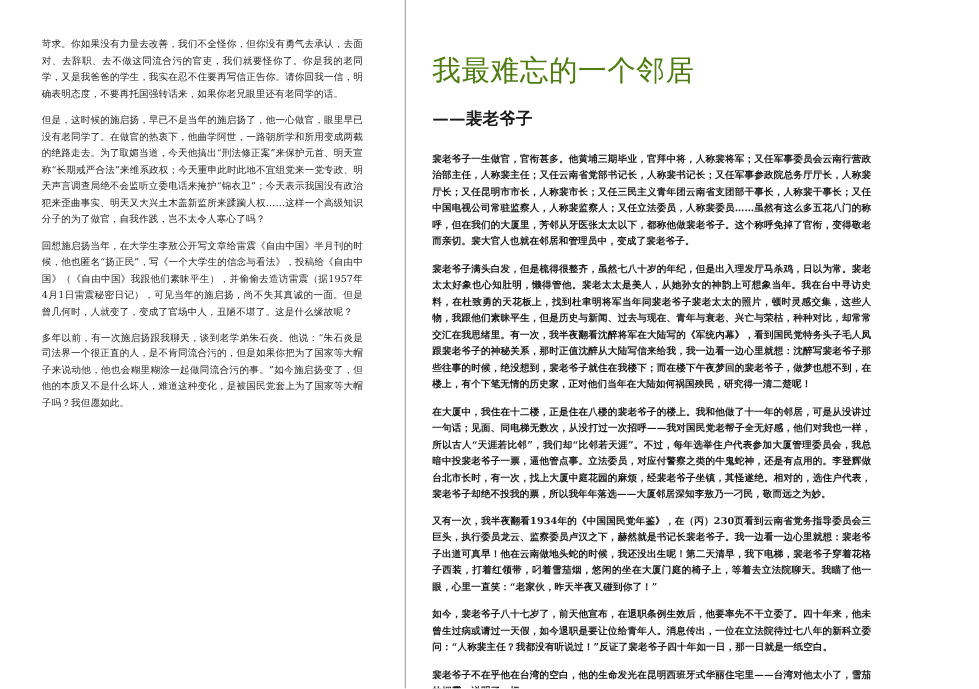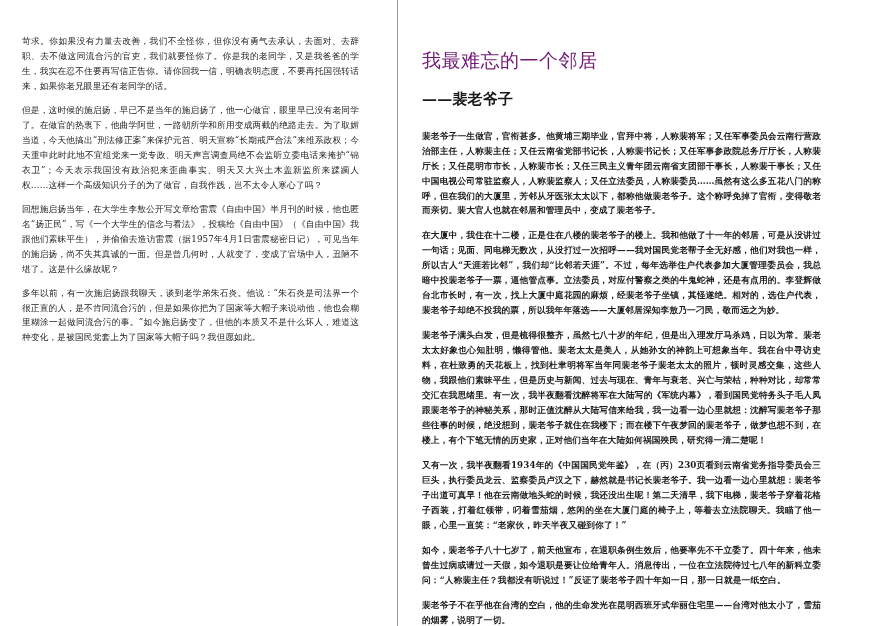--- a/index.html
+++ b/index.html
@@ -22,36 +22,37 @@
     box-sizing: border-box;
   }
   .page {
     box-sizing: border-box;
     height: 626px;
     background: #ffffff;
     position: relative;
     overflow: hidden;
   }
   .page-left {
-    width: 398px;
+    width: 353px;
     padding: 22px 38px 10px 22px;
     border-right: 1px solid #9a9a9a;
+    margin-left: 16px;
   }
   .page-right {
     width: 445px;
     padding: 22px 22px 10px 24px;
   }
   .doc-title {
     font-family: "DejaVu Sans", "Liberation Sans", sans-serif;
-    font-size: 19px;
+    font-size: 26px;
     font-weight: normal;
     line-height: 1.35;
     margin: 26px 0 0 0;
     letter-spacing: 0.5px;
-    color: #701a75;
+    color: #4d7c0f;
   }
   .doc-subtitle {
     font-size: 15px;
     font-weight: bold;
     margin: 16px 0 0 0;
     letter-spacing: 0.2px;
     color: #1a1a1a;
   }
   p.para {
     font-size: 8.7px;
@@ -101,22 +102,22 @@
       <p class="para">回想施启扬当年，在大学生李敖公开写文章给雷震《自由中国》半月刊的时候，他也匿名“扬正民”，写《一个大学生的信念与看法》，投稿给《自由中国》（《自由中国》我跟他们素昧平生），并偷偷去造访雷震（据1957年4月1日雷震秘密日记），可见当年的施启扬，尚不失其真诚的一面。但是曾几何时，人就变了，变成了官场中人，丑陋不堪了。这是什么缘故呢？</p>
       <p class="para">多年以前，有一次施启扬跟我聊天，谈到老学弟朱石炎。他说：“朱石炎是司法界一个很正直的人，是不肯同流合污的，但是如果你把为了国家等大帽子来说动他，他也会糊里糊涂一起做同流合污的事。”如今施启扬变了，但他的本质又不是什么坏人，难道这种变化，是被国民党套上为了国家等大帽子吗？我但愿如此。</p>
     </div>
   </div>
 
   <div class="page page-right">
     <h1 class="doc-title">我最难忘的一个邻居</h1>
     <p class="doc-subtitle">——裴老爷子</p>
     <div class="body-block right" style="margin-top:20px;font-weight:bold;">
       <p class="para first">裴老爷子一生做官，官衔甚多。他黄埔三期毕业，官拜中将，人称裴将军；又任军事委员会云南行营政治部主任，人称裴主任；又任云南省党部书记长，人称裴书记长；又任军事参政院总务厅厅长，人称裴厅长；又任昆明市市长，人称裴市长；又任三民主义青年团云南省支团部干事长，人称裴干事长；又任中国电视公司常驻监察人，人称裴监察人；又任立法委员，人称裴委员……虽然有这么多五花八门的称呼，但在我们的大厦里，芳邻从牙医张太太以下，都称他做裴老爷子。这个称呼免掉了官衔，变得敬老而亲切。裴大官人也就在邻居和管理员中，变成了裴老爷子。</p>
+      <p class="para">裴老爷子满头白发，但是梳得很整齐，虽然七八十岁的年纪，但是出入理发厅马杀鸡，日以为常。裴老太太好象也心知肚明，懒得管他。裴老太太是美人，从她孙女的神韵上可想象当年。我在台中寻访史料，在杜致勇的天花板上，找到杜聿明将军当年同裴老爷子裴老太太的照片，顿时灵感交集，这些人物，我跟他们素昧平生，但是历史与新闻、过去与现在、青年与衰老、兴亡与荣枯，种种对比，却常常交汇在我思绪里。有一次，我半夜翻看沈醉将军在大陆写的《军统内幕》，看到国民党特务头子毛人凤跟裴老爷子的神秘关系，那时正值沈醉从大陆写信来给我，我一边看一边心里就想：沈醉写裴老爷子那些往事的时候，绝没想到，裴老爷子就住在我楼下；而在楼下午夜梦回的裴老爷子，做梦也想不到，在楼上，有个下笔无情的历史家，正对他们当年在大陆如何祸国殃民，研究得一清二楚呢！</p>
       <p class="para">在大厦中，我住在十二楼，正是住在八楼的裴老爷子的楼上。我和他做了十一年的邻居，可是从没讲过一句话；见面、同电梯无数次，从没打过一次招呼——我对国民党老帮子全无好感，他们对我也一样，所以古人“天涯若比邻”，我们却“比邻若天涯”。不过，每年选举住户代表参加大厦管理委员会，我总暗中投裴老爷子一票，逼他管点事。立法委员，对应付警察之类的牛鬼蛇神，还是有点用的。李登辉做台北市长时，有一次，找上大厦中庭花园的麻烦，经裴老爷子坐镇，其怪遂绝。相对的，选住户代表，裴老爷子却绝不投我的票，所以我年年落选——大厦邻居深知李敖乃一刁民，敬而远之为妙。</p>
-      <p class="para">裴老爷子满头白发，但是梳得很整齐，虽然七八十岁的年纪，但是出入理发厅马杀鸡，日以为常。裴老太太好象也心知肚明，懒得管他。裴老太太是美人，从她孙女的神韵上可想象当年。我在台中寻访史料，在杜致勇的天花板上，找到杜聿明将军当年同裴老爷子裴老太太的照片，顿时灵感交集，这些人物，我跟他们素昧平生，但是历史与新闻、过去与现在、青年与衰老、兴亡与荣枯，种种对比，却常常交汇在我思绪里。有一次，我半夜翻看沈醉将军在大陆写的《军统内幕》，看到国民党特务头子毛人凤跟裴老爷子的神秘关系，那时正值沈醉从大陆写信来给我，我一边看一边心里就想：沈醉写裴老爷子那些往事的时候，绝没想到，裴老爷子就住在我楼下；而在楼下午夜梦回的裴老爷子，做梦也想不到，在楼上，有个下笔无情的历史家，正对他们当年在大陆如何祸国殃民，研究得一清二楚呢！</p>
       <p class="para">又有一次，我半夜翻看1934年的《中国国民党年鉴》，在（丙）230页看到云南省党务指导委员会三巨头，执行委员龙云、监察委员卢汉之下，赫然就是书记长裴老爷子。我一边看一边心里就想：裴老爷子出道可真早！他在云南做地头蛇的时候，我还没出生呢！第二天清早，我下电梯，裴老爷子穿着花格子西装，打着红领带，叼着雪茄烟，悠闲的坐在大厦门庭的椅子上，等着去立法院聊天。我瞄了他一眼，心里一直笑：“老家伙，昨天半夜又碰到你了！”</p>
       <p class="para">如今，裴老爷子八十七岁了，前天他宣布，在退职条例生效后，他要率先不干立委了。四十年来，他未曾生过病或请过一天假，如今退职是要让位给青年人。消息传出，一位在立法院待过七八年的新科立委问：“人称裴主任？我都没有听说过！”反证了裴老爷子四十年如一日，那一日就是一纸空白。</p>
       <p class="para">裴老爷子不在乎他在台湾的空白，他的生命发光在昆明西班牙式华丽住宅里——台湾对他太小了，雪茄的烟雾，说明了一切。</p>
 
     </div>
   </div>
 
 </div>
 
 </body></html>

